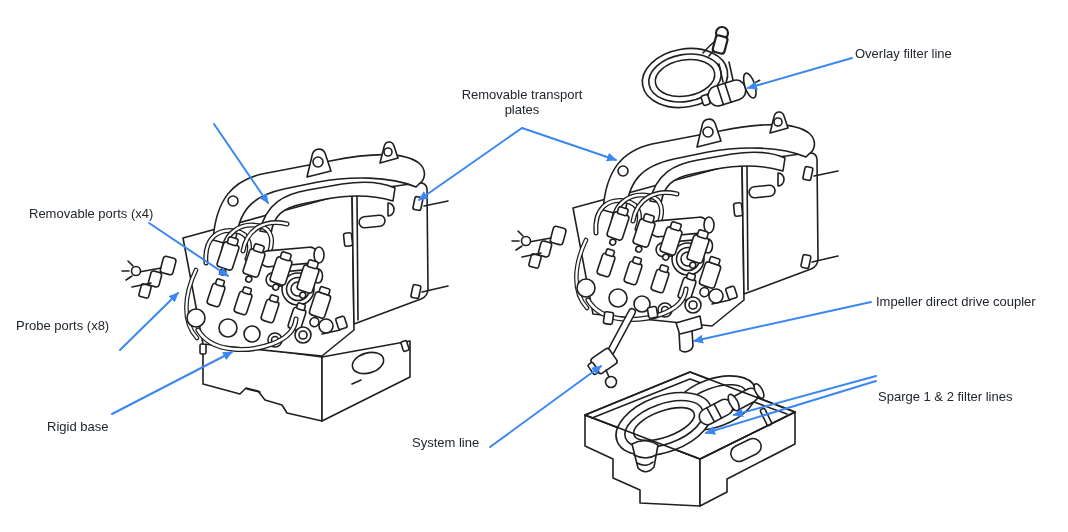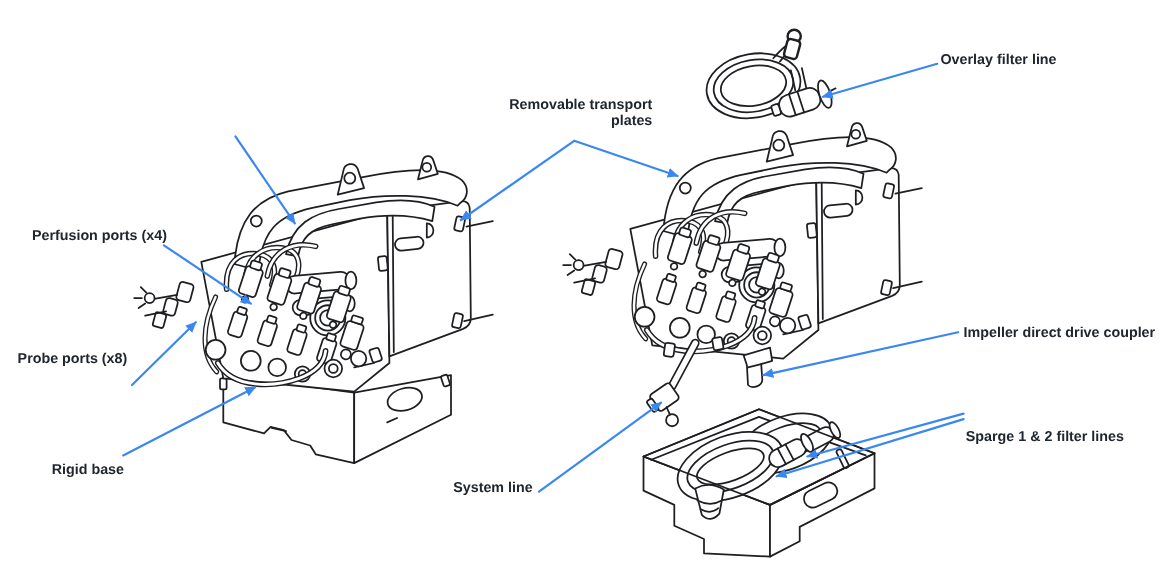--- a/index.html
+++ b/index.html
@@ -11,25 +11,25 @@
   html,body{margin:0;padding:0;background:var(--background);}
   .canvas{
     position:relative;width:1068px;height:532px;
     background:var(--background);
     font-family:"Liberation Sans",sans-serif;
     overflow:hidden;
   }
   .art{position:absolute;left:0;top:0;}
   .label{
     position:absolute;
-    font-size:13px;font-weight:700;line-height:15px;
+    font-size:13px;font-weight:400;line-height:15px;
     color:var(--label);
     white-space:nowrap;
   }
-  .label.center{white-space:normal;text-align:right;}
+  .label.center{white-space:normal;text-align:center;}
   .ln{stroke:var(--line);stroke-width:1.6;fill:none;stroke-linejoin:round;stroke-linecap:round;}
   .fw{stroke:var(--line);stroke-width:1.6;fill:#ffffff;stroke-linejoin:round;}
   .bold{stroke-width:2.2;}
   .tube-o{stroke:var(--line);fill:none;stroke-linecap:round;}
   .tube-i{stroke:#ffffff;fill:none;stroke-linecap:round;}
   .arrow{stroke:var(--arrow);stroke-width:2;fill:none;stroke-linecap:round;}
 </style>
 </head>
 <body>
 
@@ -249,21 +249,21 @@
       <line class="arrow" x1="522" y1="128" x2="419" y2="200" marker-end="url(#ah)"></line>
       <line class="arrow" x1="522" y1="128" x2="616" y2="160" marker-end="url(#ah)"></line>
       <line class="arrow" x1="852" y1="58" x2="748" y2="88" marker-end="url(#ah)"></line>
       <line class="arrow" x1="871" y1="302" x2="694" y2="341" marker-end="url(#ah)"></line>
       <line class="arrow" x1="876" y1="376" x2="734" y2="415" marker-end="url(#ah)"></line>
       <line class="arrow" x1="876" y1="381" x2="706" y2="433" marker-end="url(#ah)"></line>
       <line class="arrow" x1="490" y1="447" x2="601" y2="366" marker-end="url(#ah)"></line>
     </g>
   </svg>
 
-  <div class="label" style="left:29px;top:206px">Perfusion ports (x4)</div>
+  <div class="label" style="left:29px;top:206px">Removable ports (x4)</div>
   <div class="label" style="left:16px;top:318px">Probe ports (x8)</div>
   <div class="label" style="left:47px;top:419px">Rigid base</div>
   <div class="label center" style="left:451px;top:87px;width:142px">Removable transport plates</div>
   <div class="label" style="left:855px;top:46px">Overlay filter line</div>
   <div class="label" style="left:876px;top:294px">Impeller direct drive coupler</div>
   <div class="label" style="left:878px;top:389px">Sparge 1 &amp; 2 filter lines</div>
   <div class="label" style="left:412px;top:435px">System line</div>
 </div>
 
 </body></html>

